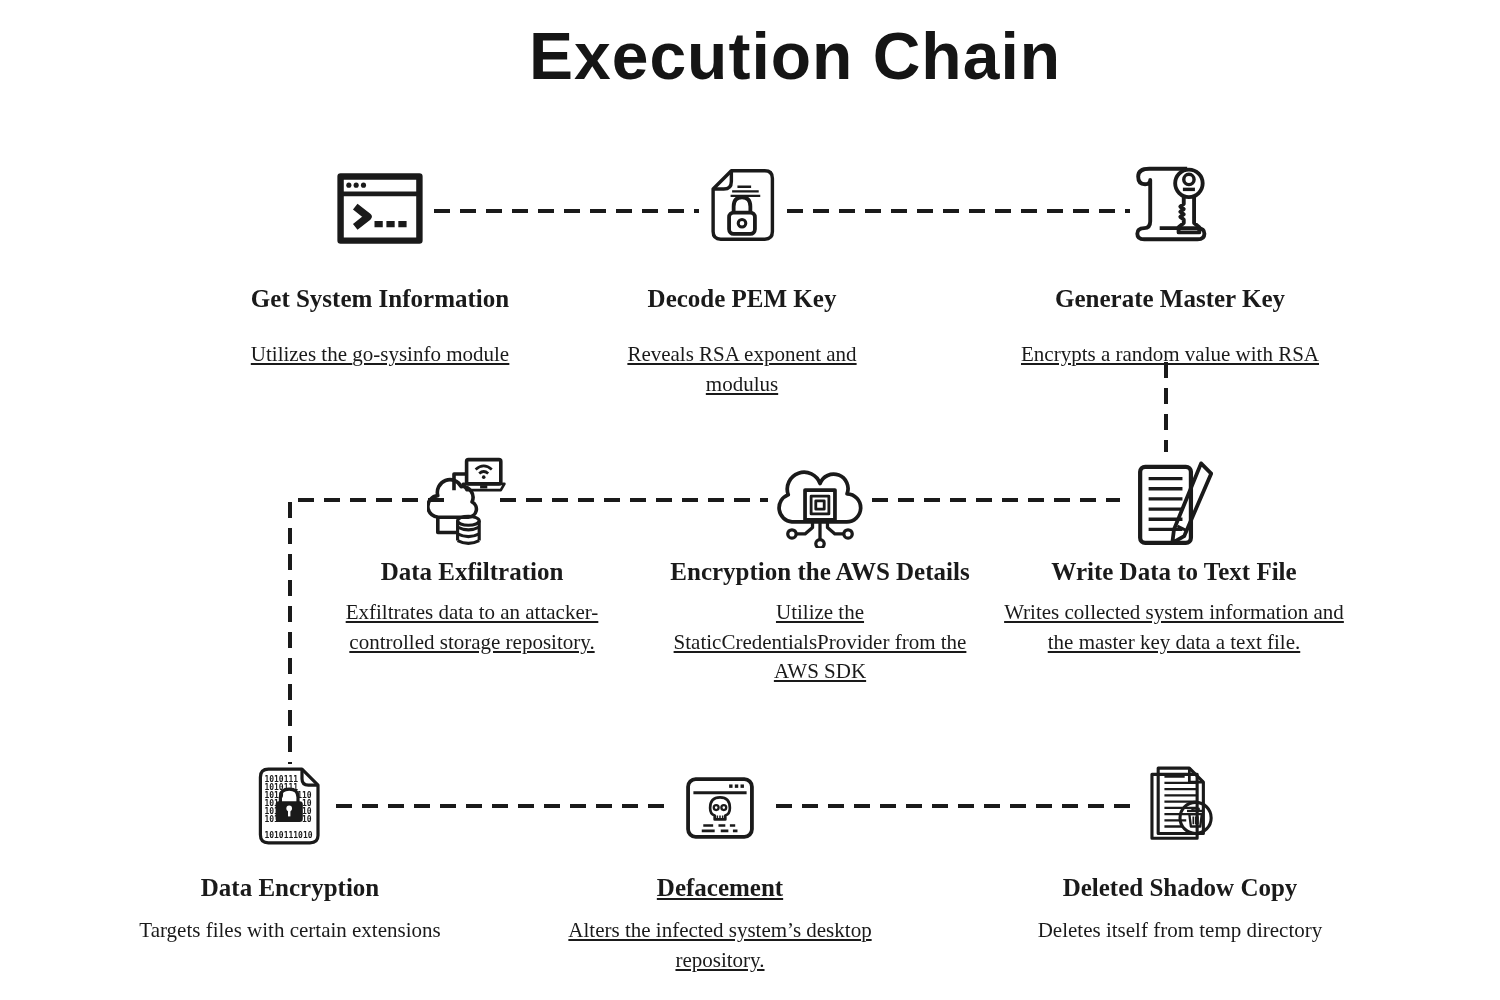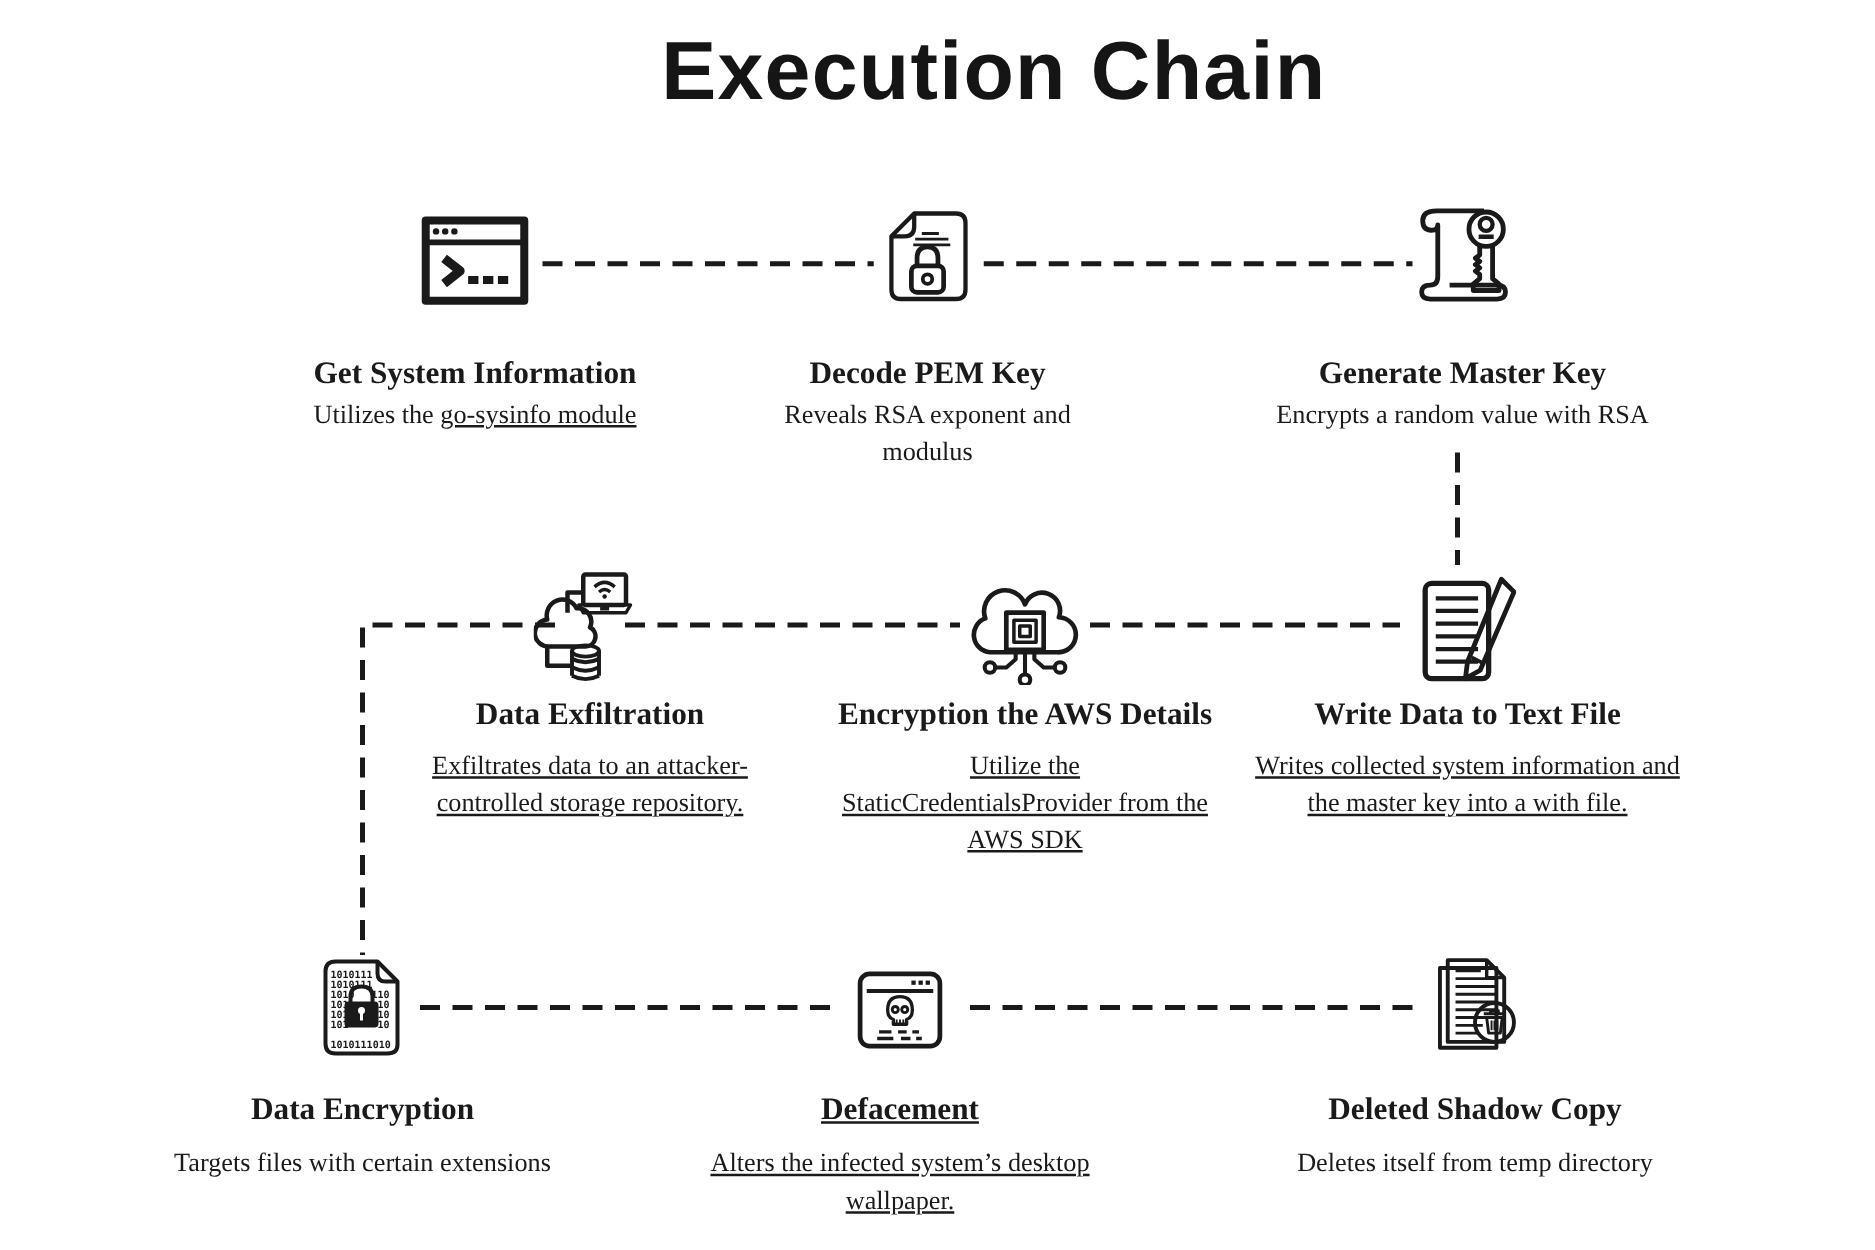--- a/index.html
+++ b/index.html
@@ -19,21 +19,21 @@
   .step{position:absolute;text-align:center;}
   .icon-box{display:flex;align-items:flex-end;justify-content:flex-start;}
   .row1 .icon-box{height:86px;}
   .row2 .icon-box{height:96px;}
   .row3 .icon-box{height:84px;}
   .step-title{font-size:25px;font-weight:bold;line-height:32px;white-space:nowrap;}
   .row1 .step-title{margin-top:36px;}
   .row2 .step-title{margin-top:8px;}
   .row3 .step-title{margin-top:26px;}
   .step-desc{font-size:21px;line-height:29.5px;}
-  .row1 .step-desc{margin-top:2px;}
+  .row1 .step-desc{margin-top:25px;text-decoration:underline;}
   .row2 .step-desc{margin-top:10px;text-decoration:underline;}
   .row3 .step-desc{margin-top:12px;}
   .link{text-decoration:underline;text-underline-offset:2px;}
   svg{display:block;margin:0 auto;}
   svg .s{stroke:#1a1a1a;fill:none;stroke-linejoin:round;}
   svg text{font-family:"DejaVu Sans Mono", monospace;font-weight:bold;fill:#1a1a1a;}
 </style>
 </head>
 <body>
 
@@ -155,21 +155,21 @@
     <svg width="78" height="88" viewBox="0 0 92 104">
       <rect class="s" x="6" y="8" width="60" height="90" rx="6" stroke-width="5"></rect>
       <path class="s" d="M16,22 H56 M16,34 H56 M16,46 H56 M16,58 H56 M16,70 H56 M16,82 H56" stroke-width="4"></path>
       <path class="s" d="M78,4 L90,16 L58,90 L44,98 L46,82 Z" fill="#ffffff" stroke-width="4.5"></path>
       <path class="s" d="M50,78 L62,84" stroke-width="3.5"></path>
     </svg>
   </div>
   <div class="step-title">Write Data to Text File</div>
   <div class="step-desc">
     <div>Writes collected system information and</div>
-    <div>the master key into a with file.</div>
+    <div>the master key data a text file.</div>
   </div>
 </div>
 
 <div class="step row3" style="left:120px;top:762px;width:340px;">
   <div class="icon-box">
     <svg width="74" height="80" viewBox="0 0 90 100">
       <path class="s" d="M18,4 H60 L80,24 V87 Q80,96 70,96 H18 Q8,96 8,86 V14 Q8,4 18,4 Z" stroke-width="4"></path>
       <path class="s" d="M60,4 V16 Q60,24 68,24 H80" stroke-width="4"></path>
       <text x="13" y="20" font-size="10">1010111</text>
       <text x="13" y="30" font-size="10">1010111</text>
@@ -206,21 +206,21 @@
       <circle class="s" cx="45" cy="49.5" r="3.2" stroke-width="3"></circle>
       <circle class="s" cx="55" cy="49.5" r="3.2" stroke-width="3"></circle>
       <path class="s" d="M46.5,60 V65 M50,60 V65 M53.5,60 V65" stroke-width="2"></path>
       <path class="s" d="M28,73 H41 M48,73 H57 M63,73 H70" stroke-width="3.5"></path>
       <path class="s" d="M26,80 H43 M51,80 H61 M67,80 H73" stroke-width="3.5"></path>
     </svg>
   </div>
   <div class="step-title">Defacement</div>
   <div class="step-desc">
     <div>Alters the infected system’s desktop</div>
-    <div>wallpaper.</div>
+    <div>repository.</div>
   </div>
 </div>
 
 <div class="step row3" style="left:990px;top:762px;width:380px;">
   <div class="icon-box">
     <svg width="78" height="81" viewBox="0 0 100 104">
       <rect class="s" x="14" y="12" width="58" height="82" stroke-width="4"></rect>
       <path class="s" d="M22,4 H62 L80,22 V88 H22 Z" fill="#ffffff" stroke-width="4"></path>
       <path class="s" d="M62,4 V22 H80" stroke-width="3.5"></path>
       <path class="s" d="M30,15 H56 M30,23 H72 M30,31 H72 M30,39 H72 M30,47 H72 M30,55 H72 M30,63 H72 M30,71 H58 M30,79 H54" stroke-width="3"></path>

